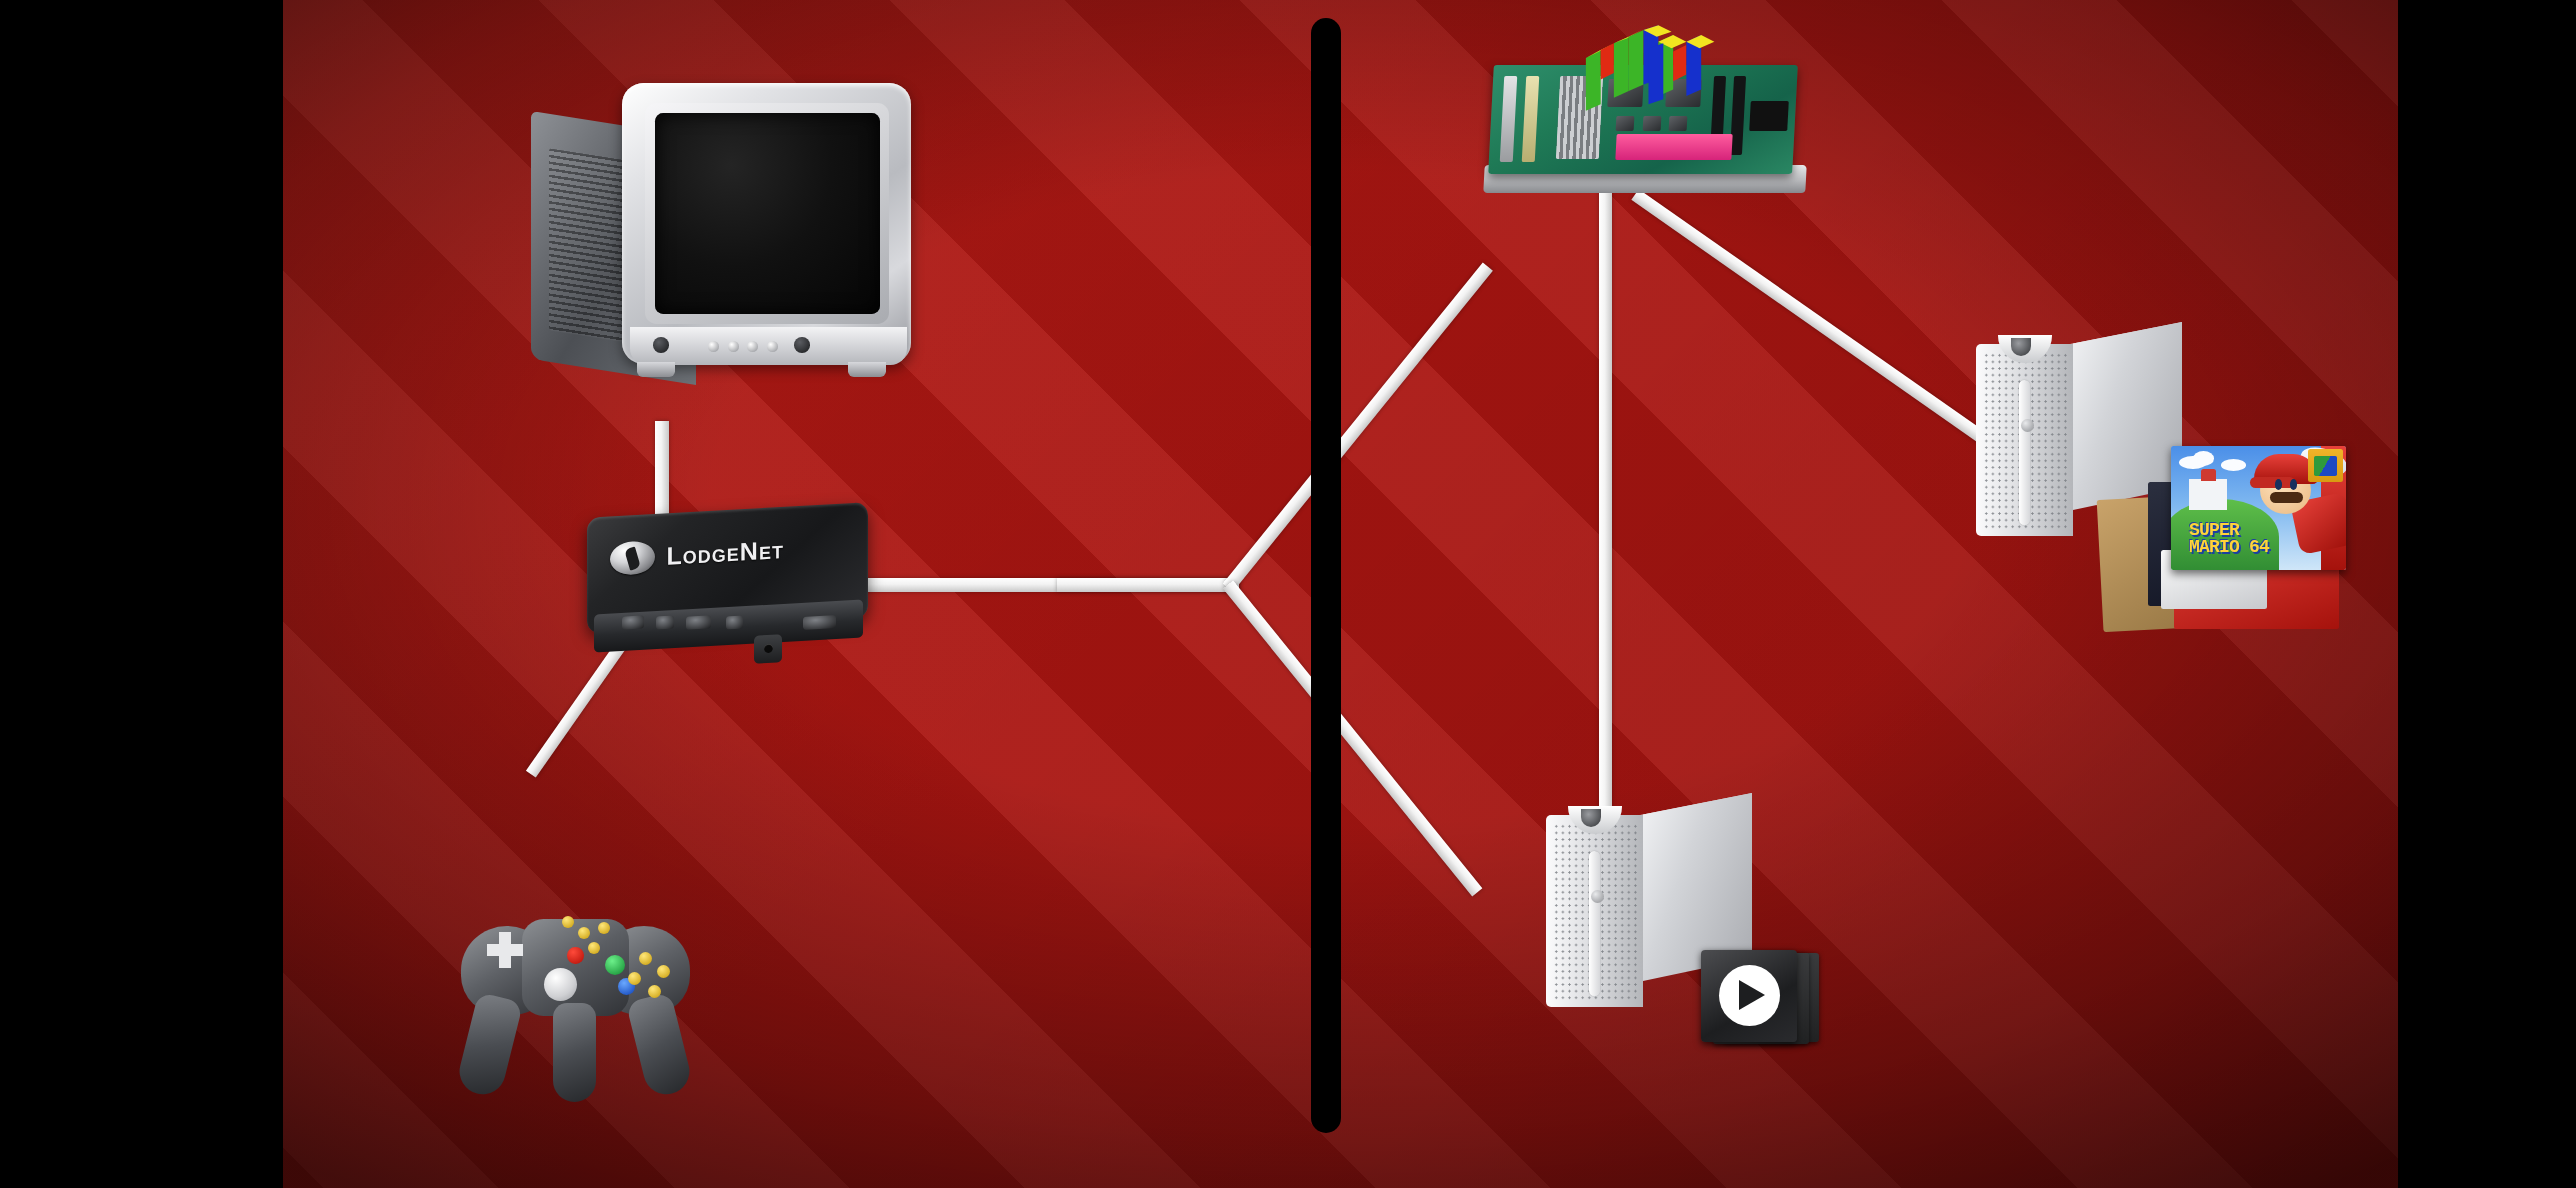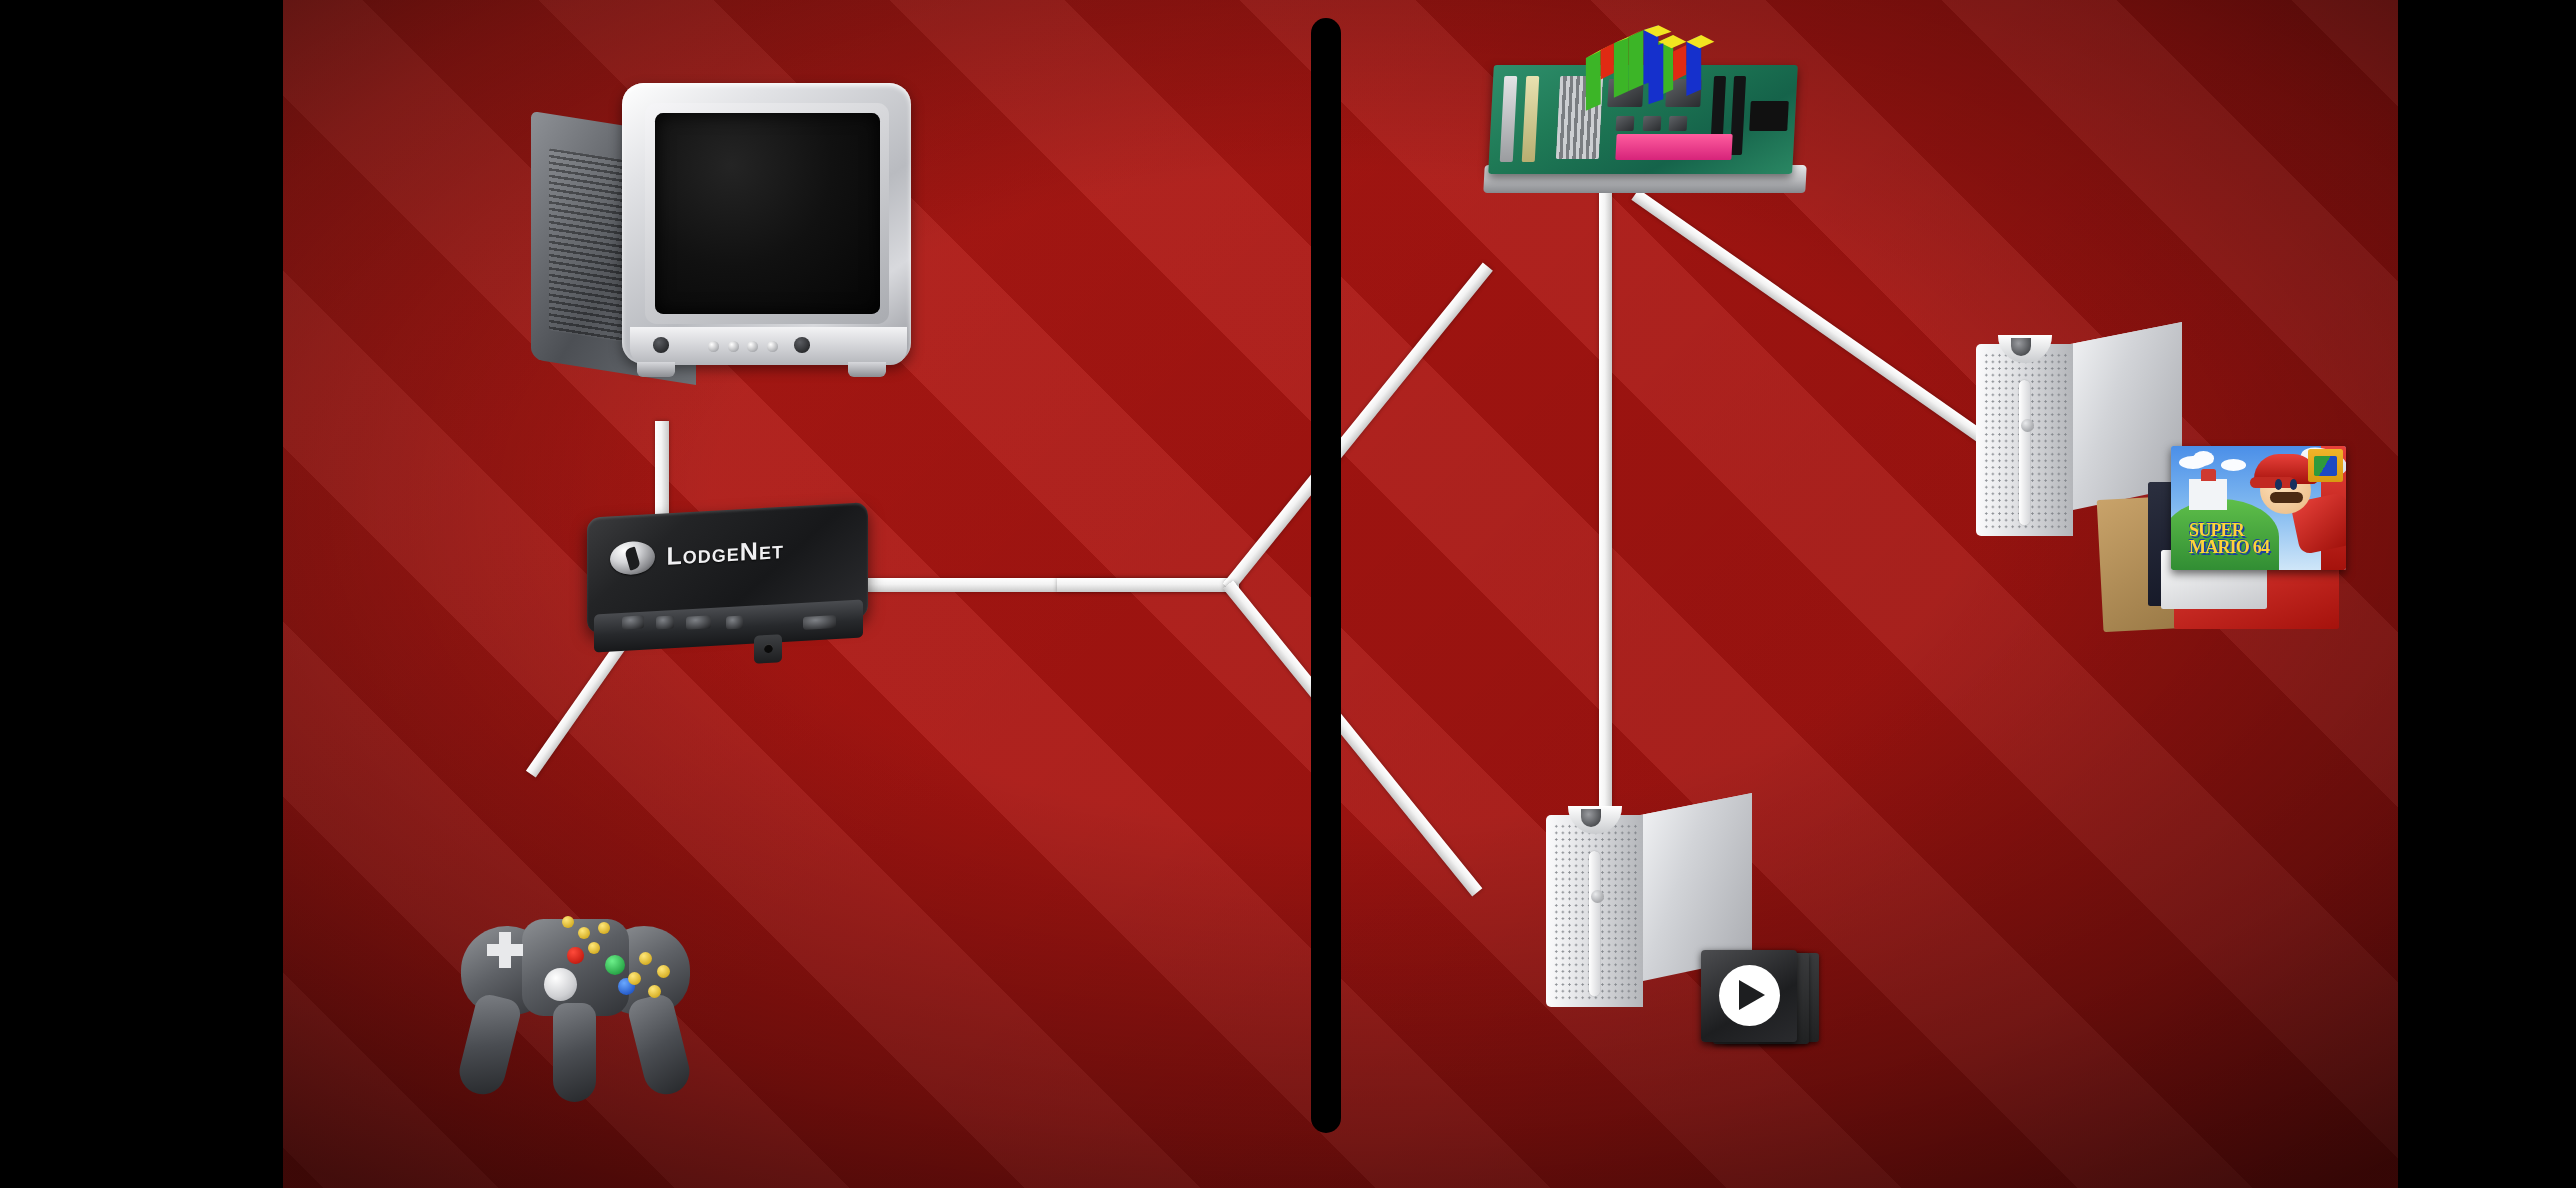--- a/index.html
+++ b/index.html
@@ -195,21 +195,21 @@
      background:#c22a22;}
   #games .m-eye{position:absolute;width:7.4px;height:10.7px;border-radius:50%;background:#17305e;}
   #games .m-stache{position:absolute;left:99px;top:46px;width:33px;height:10.7px;border-radius:5.8px;
      background:#4a2a12;}
   #games .m-body{position:absolute;left:124px;top:51px;width:56px;height:53px;border-radius:11.6px;
      background:linear-gradient(150deg,#e8413a,#9c0f09);transform:rotate(-12deg);}
   #games .m-wing{position:absolute;left:129px;top:3.3px;width:48px;height:25px;border-radius:50% 50% 50% 0;
      background:linear-gradient(150deg,#ffffff,#cfd8e6);transform:rotate(18deg);}
   #games .m-title{position:absolute;left:18px;top:76px;width:99px;height:36px;
      color:#ffd33a;font-weight:bold;font-size:18px;line-height:16.5px;letter-spacing:-0.8px;
-     text-shadow:1.7px 1.7px 0 #1d3fa0, -0.8px -0.8px 0 #1d3fa0;font-family:Liberation Serif, serif;}
+     text-shadow:1.7px 1.7px 0 #1d3fa0, -0.8px -0.8px 0 #1d3fa0;font-family:Liberation Mono, monospace;}
   #games .m-n64{position:absolute;right:3.3px;top:3.3px;width:35px;height:33px;border-radius:2.5px;
      background:linear-gradient(to bottom,#f0b429,#d99a12);}
   #games .m-n64 span{position:absolute;left:5.8px;top:6.6px;width:23px;height:20px;
      background:linear-gradient(120deg,#2f9a3c 0%,#2f9a3c 48%,#1d49c4 48%,#1d49c4 100%);border-radius:1.7px;}
   #games .m-side{position:absolute;right:0;top:0;width:25px;height:124px;
      background:linear-gradient(to bottom,#e8413a,#a5120c);}
 </style>
 </head>
 <body>
 

